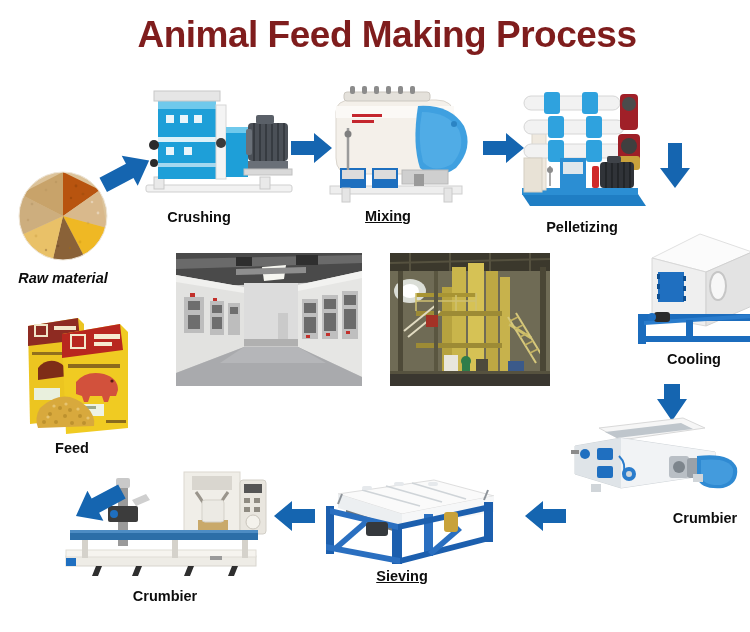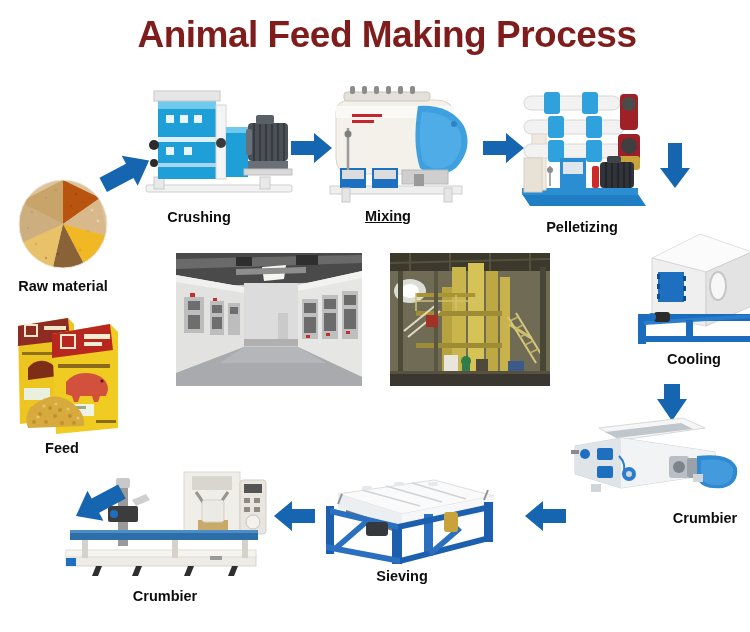--- a/index.html
+++ b/index.html
@@ -46,21 +46,21 @@
     overflow:hidden;
   }
 </style>
 </head>
 <body>
 
 <div id="stage">
 
   <div class="title">Animal Feed Making Process</div>
 
-  <div class="node" style="left:8px; top:176px; width:120px; height:120px;">
+  <div class="node" style="left:8px; top:168px; width:120px; height:120px;font-style:italic;">
     <svg class="art" width="120" height="100" viewBox="0 0 120 100">
       <defs>
         <clipPath id="rmClip">
             <circle cx="55" cy="48" r="44"></circle>
           </clipPath>
       </defs>
       <g clip-path="url(#rmClip)">
         <rect x="0" y="0" width="120" height="100" fill="#dcc39a"></rect>
         <path d="M55 48 L55 4 L92 22 Z" fill="#b8540f"></path>
         <path d="M55 48 L92 22 L99 60 Z" fill="#d9b98c"></path>
@@ -369,21 +369,21 @@
 
       <path d="M18 78 L48 52 L52 56 L22 82 Z" fill="#2a6fc0"></path>
       <path d="M112 84 L142 58 L146 62 L116 88 Z" fill="#2a6fc0"></path>
 
       <rect x="50" y="54" width="22" height="14" rx="3" fill="#35393d"></rect>
       <rect x="128" y="44" width="14" height="20" rx="3" fill="#c8a23a"></rect>
 
       <path d="M22 36 L26 26" stroke="#8d9399" stroke-width="2"></path>
       <path d="M168 32 L172 22" stroke="#8d9399" stroke-width="2"></path>
     </svg>
-    <div class="caption" style="top:100px; left:86px;">Sieving</div>
+    <div class="caption" style="top:100px; left:86px;text-decoration:underline;">Sieving</div>
   </div>
 
   <div class="arrow" style="left:272px; top:499px;">
     <svg width="44" height="34" viewBox="0 0 44 34">
       <path d="M43 10 L20 10 L20 2 L2 17 L20 32 L20 24 L43 24 Z" fill="#1565b0"></path>
     </svg>
   </div>
 
   <div class="node" style="left:62px; top:470px; width:210px; height:130px;">
     <svg class="art" width="210" height="110" viewBox="0 0 210 110">
@@ -433,21 +433,21 @@
   </div>
 
   <div class="arrow" style="left:70px; top:482px;">
     <svg width="58" height="48" viewBox="0 0 58 48">
       <g transform="rotate(-28 29 24)">
         <path d="M56 14 L26 14 L26 5 L4 22 L26 39 L26 30 L56 30 Z" fill="#1565b0"></path>
       </g>
     </svg>
   </div>
 
-  <div class="node" style="left:10px; top:310px; width:120px; height:150px;">
+  <div class="node" style="left:20px; top:310px; width:120px; height:150px;">
     <svg class="art" width="120" height="128" viewBox="0 0 120 128">
 
       <path d="M8 16 L58 8 L64 14 L64 108 L10 114 Z" fill="#ecc520"></path>
       <path d="M8 16 L58 8 L60 30 L8 36 Z" fill="#8e2b22"></path>
       <rect x="14" y="14" width="14" height="13" fill="#f0e6c8"></rect>
       <rect x="16" y="16" width="10" height="9" fill="#8e2b22"></rect>
       <rect x="34" y="16" width="22" height="4" fill="#f3e7cb"></rect>
       <rect x="12" y="42" width="42" height="3" fill="#6b4a1c" opacity="0.7"></rect>
       <path d="M18 58 Q26 48 38 52 Q48 56 48 66 L18 70 Z" fill="#7e2d17"></path>
       <rect x="14" y="78" width="26" height="12" fill="#e9f0dd"></rect>

